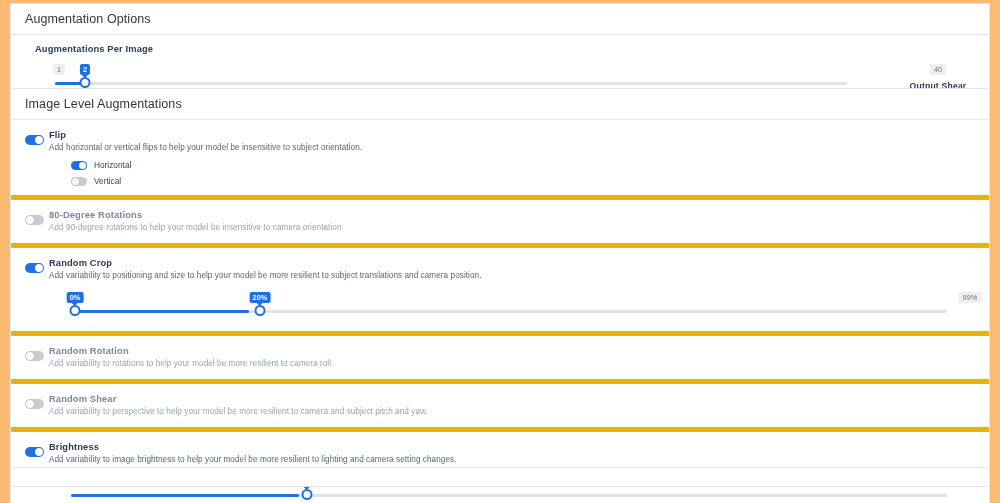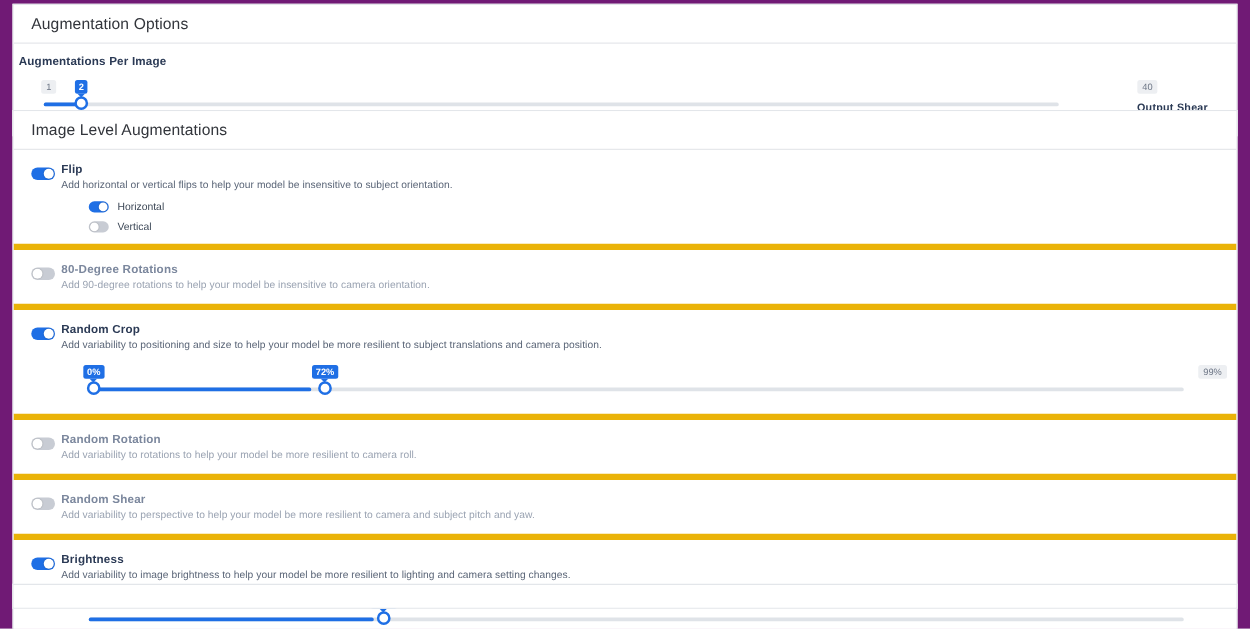--- a/index.html
+++ b/index.html
@@ -2,21 +2,21 @@
 <html><head>
 <meta charset="utf-8">
 <style>
   * { box-sizing: border-box; margin: 0; padding: 0; }
   html, body {
     width: 1000px; height: 503px;
     background: #eceef1;
     font-family: "Liberation Sans", sans-serif;
     overflow: hidden;
   }
-  .page { width: 1000px; height: 503px; position: relative; background:#701a75;text-decoration:underline; }
+  .page { width: 1000px; height: 503px; position: relative; background:#fdba74;text-decoration:underline; }
 
   .card {
     position: absolute;
     left: 10px;
     width: 980px;
     background: #ffffff;
     border: 1px solid #e3e6ea;
     border-left: 1px solid #e3e6ea;
     border-right: 1px solid #e3e6ea;
   }
@@ -79,21 +79,21 @@
 
   .switch.sm { width: 16px; height: 9px; }
   .switch.sm .knob { width: 7px; height: 7px; }
   .switch.sm.on .knob { left: 8px; }
 
   
   .subopt { display: flex; align-items: center; margin-top: 6px; padding-left: 22px; }
   .subopt .lbl { font-size: 8.3px; color: #3c4756; margin-left: 7px; text-align: center; }
 
   
-  .apix { padding: 9px 14px 14px 4px; position: relative; }
+  .apix { padding: 9px 14px 14px 24px; position: relative; }
   .apix .h { font-size: 9.3px; font-weight: bold; color: #2b3a55; letter-spacing: .15px;}
   .apix .d { font-size: 8.2px; color: #5a6577; margin-top: 2px; }
 
   
   .slider-wrap { position: relative; height: 30px; margin-top: 10px; }
   .rail {
     position: absolute; top: 18px; height: 3px;
     background: #dfe3e8; border-radius: 2px;
   }
   .rail .fill {
@@ -214,21 +214,21 @@
       <div class="row-inner">
         <div class="tgl-col">
           <span class="switch on"><span class="knob"></span></span>
         </div>
         <div class="txt-col">
           <div class="r-title">Random Crop</div>
           <div class="r-desc">Add variability to positioning and size to help your model be more resilient to subject translations and camera position.</div>
 
           <div class="slider-wrap" style="margin-right:20px;">
             <span class="badge-blue" style="left:26px;">0%</span>
-            <span class="badge-blue" style="left:211px;">72%</span>
+            <span class="badge-blue" style="left:211px;">20%</span>
             <span class="badge-grey" style="left:921px;">99%</span>
             <div class="rail" style="left:22px; right:8px;">
               <div class="fill" style="left:0%; width:20.3%;"></div>
             </div>
             <div class="thumb" style="left:26px;"></div>
             <div class="thumb" style="left:211px;"></div>
           </div>
         </div>
       </div>
     </div>

